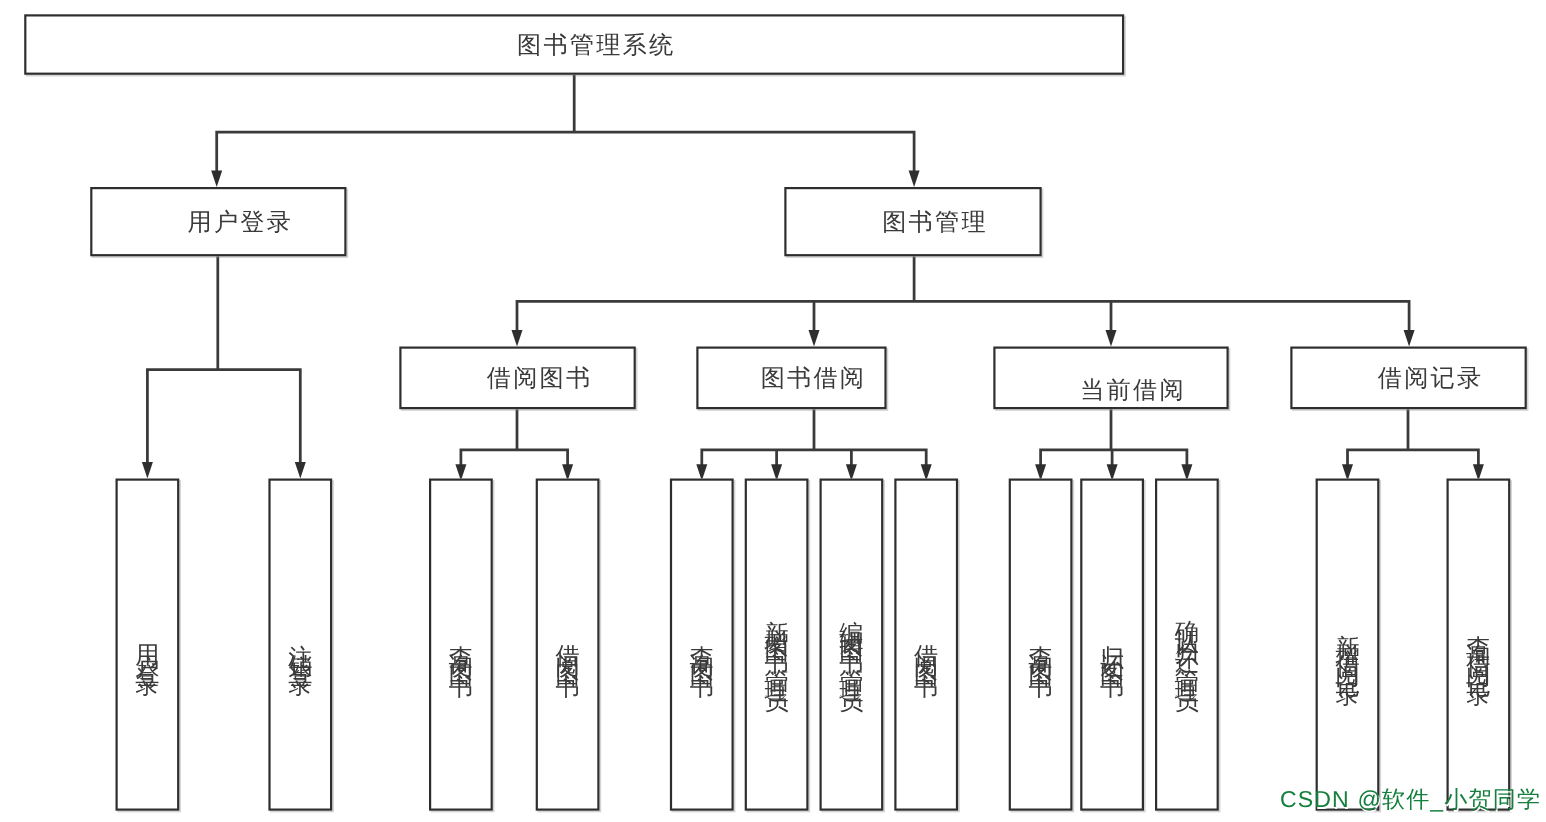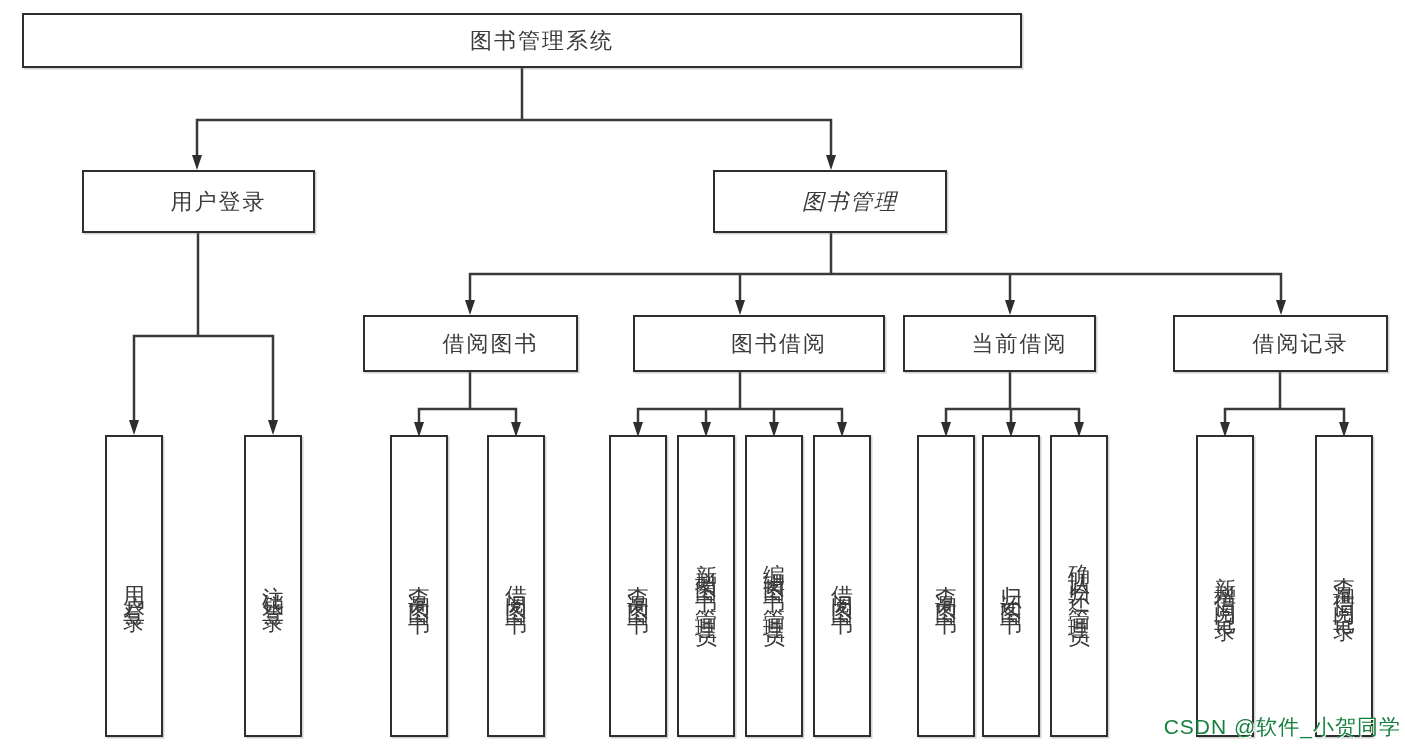--- a/index.html
+++ b/index.html
@@ -90,31 +90,31 @@
     </g>
   </svg>
 
   <div class="node h-node" style="left:22px; top:13px; width:1000px; height:55px;">
     <span>图书管理系统</span>
   </div>
 
   <div class="node h-node" style="left:82px; top:170px; width:233px; height:63px;">
     <span>用户登录</span>
   </div>
-  <div class="node h-node" style="left:713px; top:170px; width:234px; height:63px;font-style:italic;">
+  <div class="node h-node" style="left:713px; top:170px; width:234px; height:63px;">
     <span>图书管理</span>
   </div>
 
   <div class="node h-node" style="left:363px; top:315px; width:215px; height:57px;">
     <span>借阅图书</span>
   </div>
-  <div class="node h-node" style="left:633px; top:315px; width:252px; height:57px;">
+  <div class="node h-node" style="left:633px; top:315px; width:173px; height:57px;">
     <span>图书借阅</span>
   </div>
-  <div class="node h-node" style="left:903px; top:315px; width:193px; height:57px;">
+  <div class="node h-node" style="left:903px; top:315px; width:214px; height:57px;align-items:flex-end;">
     <span>当前借阅</span>
   </div>
   <div class="node h-node" style="left:1173px; top:315px; width:215px; height:57px;">
     <span>借阅记录</span>
   </div>
 
   <div class="node v-node" style="left:105px; top:435px; width:58px; height:302px;">
     <span class="v-label">用户登录</span>
   </div>
   <div class="node v-node" style="left:244px; top:435px; width:58px; height:302px;">

